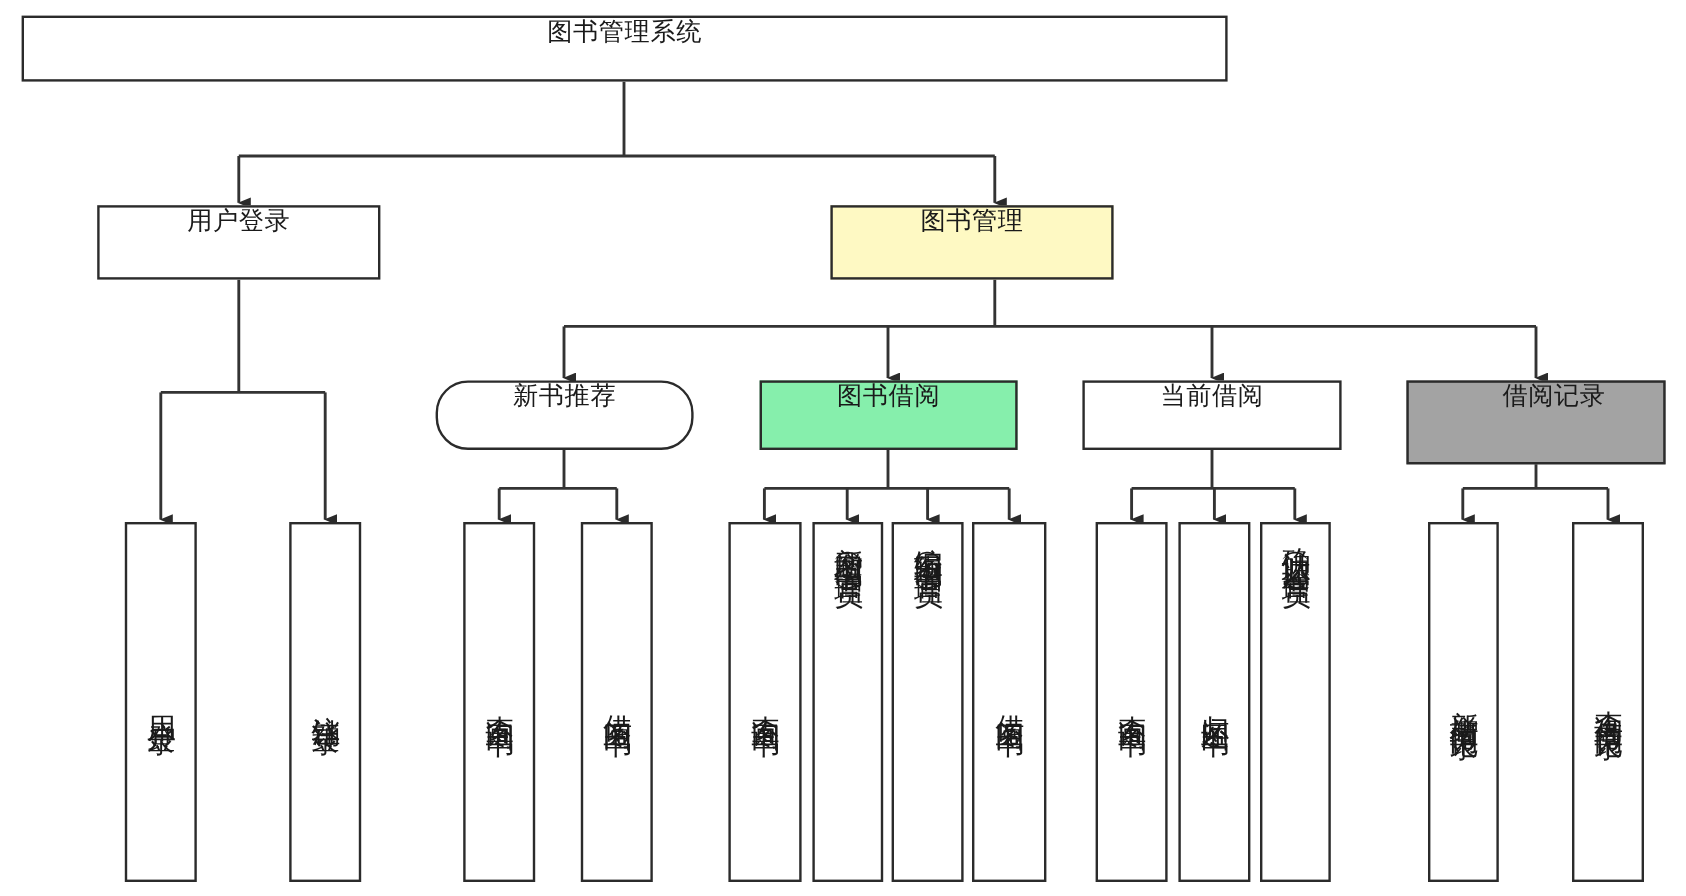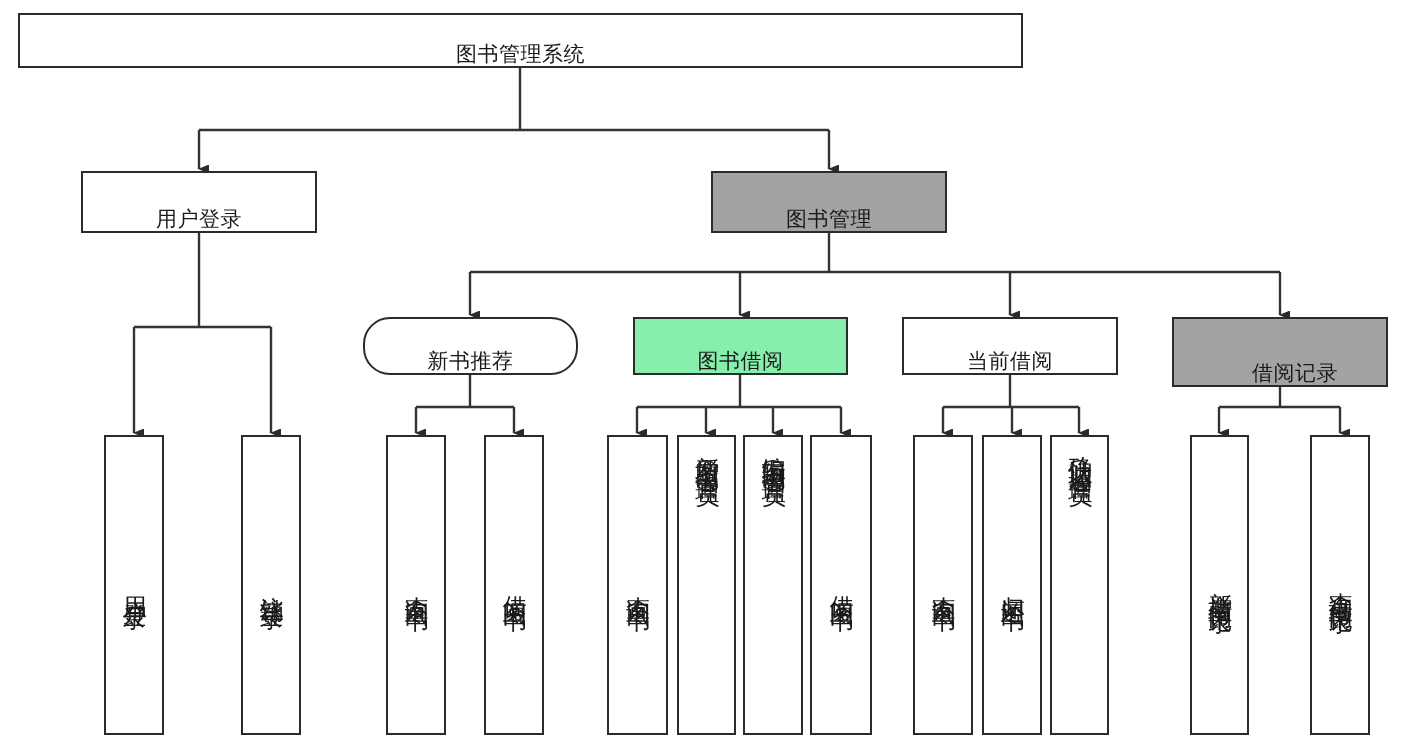--- a/index.html
+++ b/index.html
@@ -27,21 +27,21 @@
     width: 1405px;
     height: 747px;
     pointer-events: none;
   }
   .node {
     position: absolute;
     box-sizing: border-box;
     background: #ffffff;
     border: 2px solid #2b2b2b;
     display: flex;
-    align-items: flex-end;
+    align-items: flex-start;
     justify-content: center;
     overflow: hidden;
   }
   .node-label {
     color: #1a1a1a;
     white-space: pre;
     letter-spacing: 0.5px;
   }
   .node.horizontal .node-label {
     font-size: 21px;
@@ -120,21 +120,21 @@
       </g>
   </svg>
 
   <div id="nodes-layer">
       <div class="node horizontal" style="left: 18px; top: 13px; width: 1005px; height: 55px; border-color: rgb(43, 43, 43); background: rgb(255, 255, 255);">
         <span class="node-label" style="color: rgb(26, 26, 26);">图书管理系统</span>
       </div>
       <div class="node horizontal" style="left: 81px; top: 171px; width: 236px; height: 62px; border-color: rgb(43, 43, 43); background: rgb(255, 255, 255);">
         <span class="node-label" style="color: rgb(26, 26, 26);">用户登录</span>
       </div>
-      <div class="node horizontal" style="left: 711px; top: 171px; width: 236px; height: 62px; border-color: rgb(43, 43, 43); background: #a3a3a3;">
+      <div class="node horizontal" style="left: 692px; top: 171px; width: 236px; height: 62px; border-color: rgb(43, 43, 43); background: #fef9c3;">
         <span class="node-label" style="color: rgb(26, 26, 26);">图书管理</span>
       </div>
       <div class="node horizontal" style="left: 363px; top: 317px; width: 215px; height: 58px; border-color: rgb(43, 43, 43); background: rgb(255, 255, 255); border-radius: 27px;">
         <span class="node-label" style="color: rgb(26, 26, 26);">新书推荐</span>
       </div>
       <div class="node horizontal" style="left: 633px; top: 317px; width: 215px; height: 58px; border-color: rgb(43, 43, 43); background: #86efac;">
         <span class="node-label" style="color: rgb(26, 26, 26);">图书借阅</span>
       </div>
       <div class="node horizontal" style="left: 902px; top: 317px; width: 216px; height: 58px; border-color: rgb(43, 43, 43); background: rgb(255, 255, 255);">
         <span class="node-label" style="color: rgb(26, 26, 26);">当前借阅</span>

